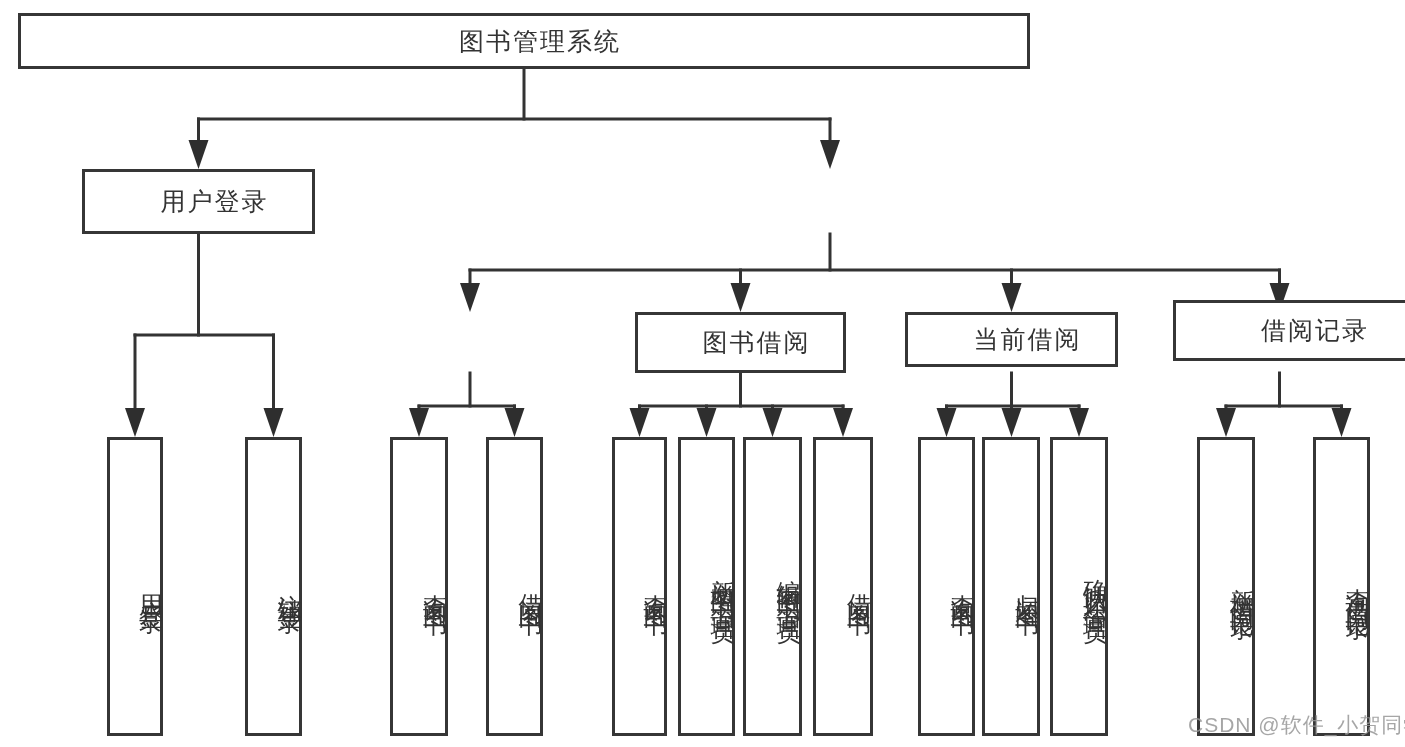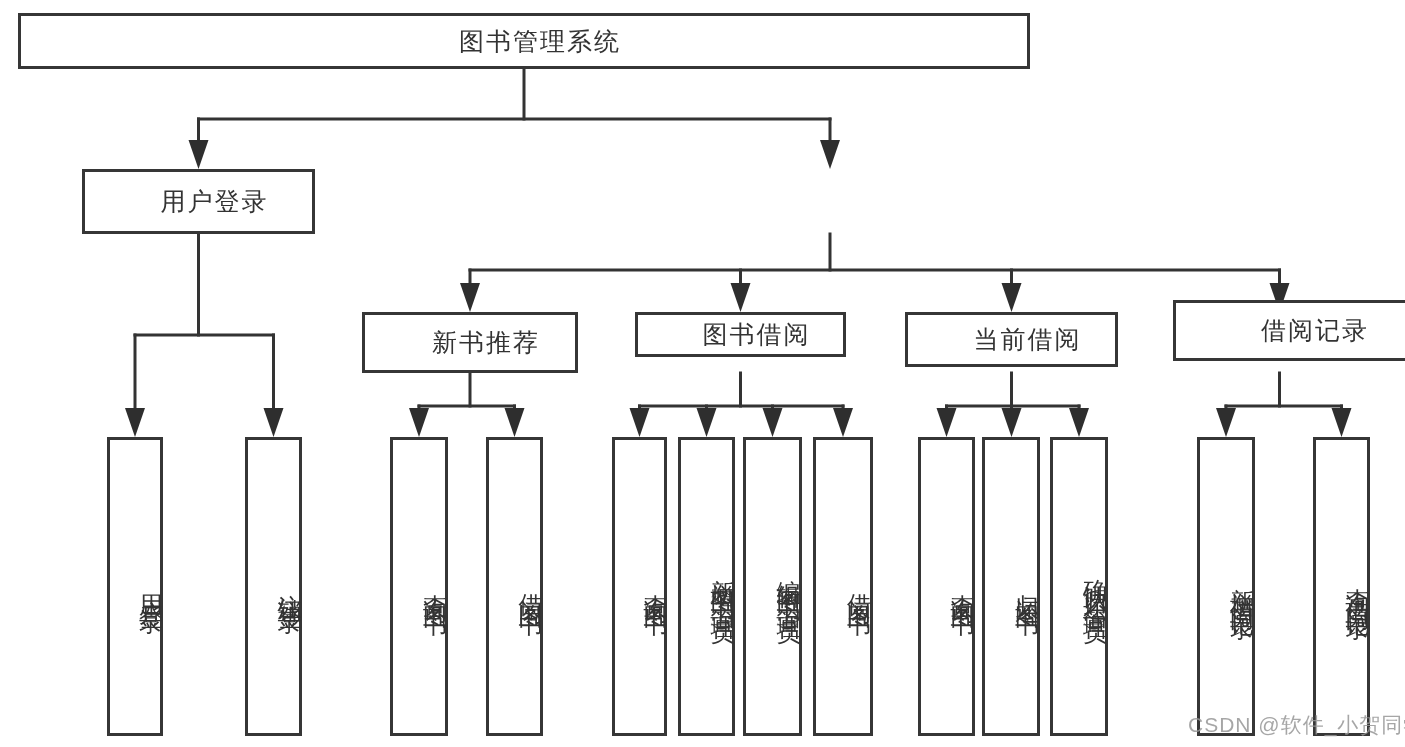--- a/index.html
+++ b/index.html
@@ -84,24 +84,21 @@
     </svg>
 
   <div class="box" style="left:18px;top:13px;width:1012px;height:56px">
     <span class="ht">图书管理系统</span>
   </div>
 
   <div class="box" style="left:82px;top:169px;width:233px;height:65px">
     <span class="ht">用户登录</span>
   </div>
 
-  <div class="box" style="left:362px;top:312px;width:216px;height:61px">
-    <span class="ht">新书推荐</span>
-  </div>
-  <div class="box" style="left:635px;top:312px;width:211px;height:45px">
+  <div class="box" style="left:635px;top:312px;width:211px;height:61px">
     <span class="ht">图书借阅</span>
   </div>
   <div class="box" style="left:905px;top:312px;width:213px;height:55px">
     <span class="ht">当前借阅</span>
   </div>
   <div class="box" style="left:1173px;top:300px;width:252px;height:61px">
     <span class="ht">借阅记录</span>
   </div>
 
   <div class="box" style="left:107px;top:437px;width:56px;height:299px">

